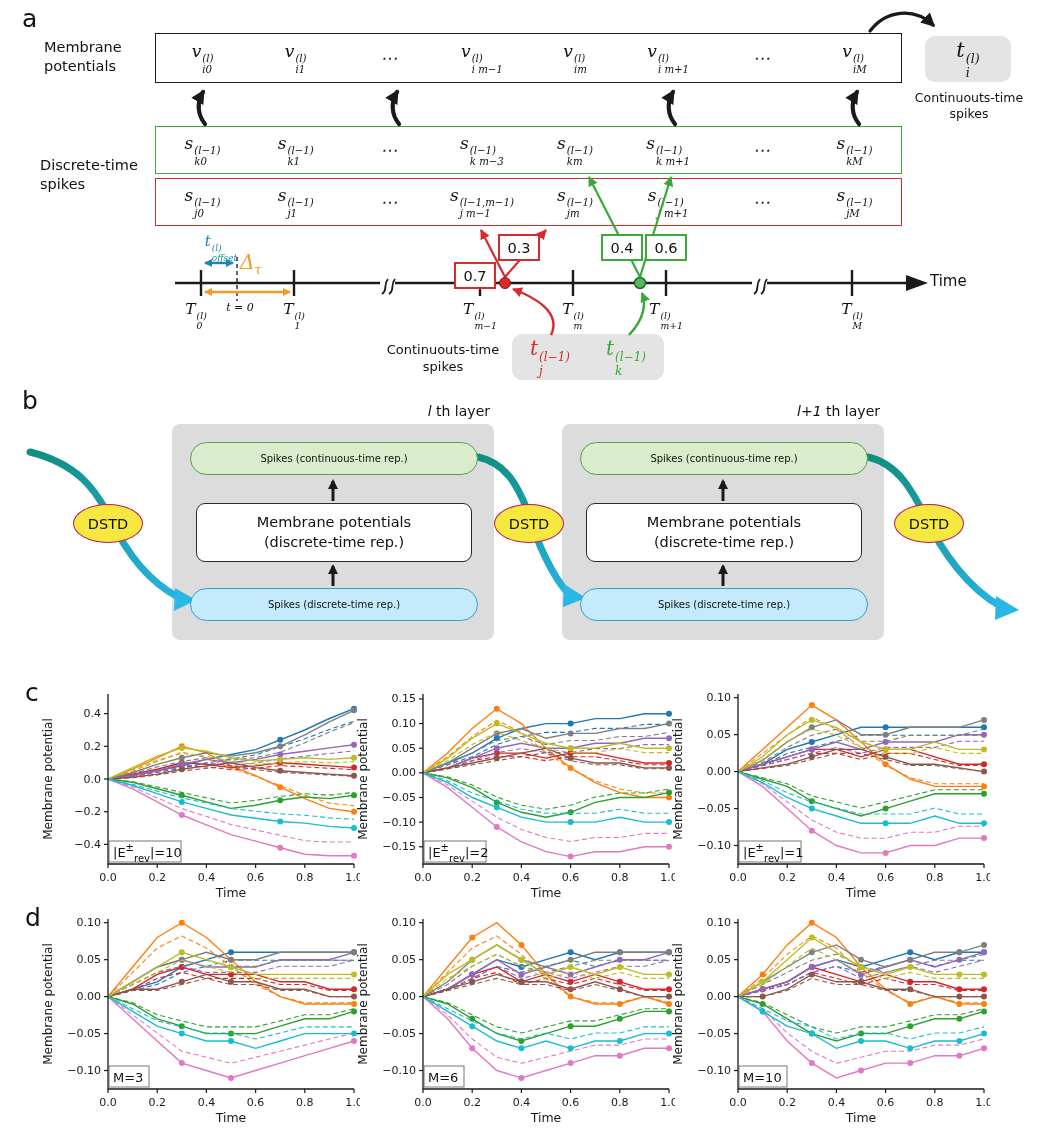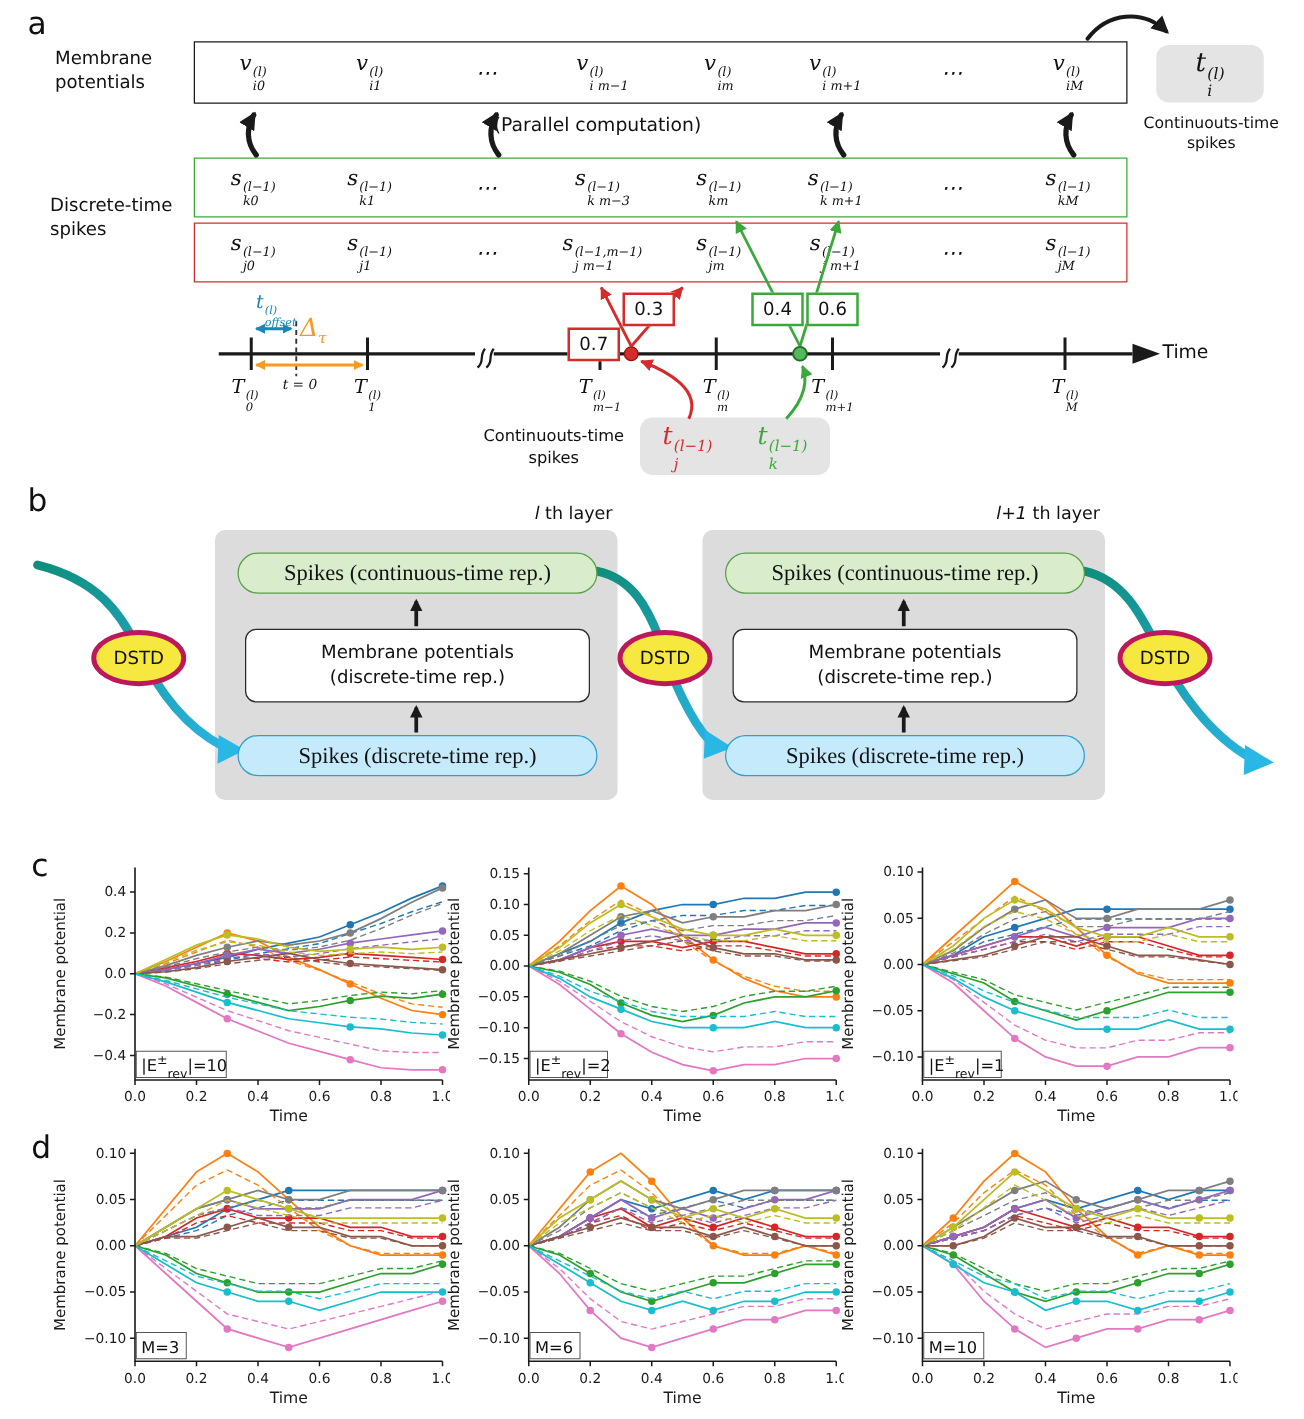--- a/index.html
+++ b/index.html
@@ -13,25 +13,25 @@
   .rowbox .cell{flex:1;text-align:center;white-space:nowrap;font-size:17px;}
   .math{font-family:"DejaVu Serif","Liberation Serif",serif;font-style:italic;}
   .math .msc{display:inline-flex;flex-direction:column;align-items:flex-start;
              font-size:0.60em;line-height:1.12;vertical-align:-0.5em;margin-left:1px;}
   .math sub,.math sup{font-size:0.62em;}
   .graybox{background:#e4e4e4;border-radius:10px;display:flex;align-items:center;justify-content:center;}
   .wbox{position:absolute;width:38px;height:23px;display:flex;align-items:center;justify-content:center;
         font-size:14.5px;background:#fff;z-index:4;font-family:"DejaVu Sans",sans-serif;}
   .layer-rect{position:absolute;background:#dcdcdc;border-radius:8px;z-index:2;}
   .pill{position:absolute;display:flex;align-items:center;justify-content:center;
-        font-size:18px;border-radius:17px;z-index:4;font-family:Liberation Serif, serif;}
+        font-size:10px;border-radius:17px;z-index:4;}
   .whitebox{position:absolute;background:#fff;border:1.6px solid #2a2a2a;border-radius:9px;
         display:flex;flex-direction:column;align-items:center;justify-content:center;
         font-size:14.5px;line-height:1.35;z-index:2;}
-  .dstd{position:absolute;background:#f6e83e;border:4px solid #be185d;border-radius:50%;
+  .dstd{position:absolute;background:#f6e83e;border:1px solid #be185d;border-radius:50%;
         display:flex;align-items:center;justify-content:center;font-size:14.5px;z-index:4;}
   .layerlabel{position:absolute;font-size:14px;text-align:right;z-index:2;}
   .it{font-style:italic;}
   .chart{position:absolute;width:322px;height:218px;z-index:2;}
   #svg-over{position:absolute;left:0;top:0;z-index:3;pointer-events:none;}
 </style>
 </head>
 <body>
 
 <div id="fig">
@@ -76,21 +76,20 @@
     <span class="math" style="font-size:21px;"><span>t</span><span class="msc">
           <span>(l)</span>
           <span>i</span>
         </span></span>
   </div>
   <div class="abs smallcap" style="left:905px;top:90px;width:128px;">
     <div>Continuouts-time</div>
     <div>spikes</div>
   </div>
 
-  <div class="abs cap" style="left:395px;top:91px;width:250px;font-size:15px;">(Parallel computation)</div>
 
   <div class="abs cap" style="left:40px;top:156px;width:112px;">
     <div>Discrete-time</div>
     <div>spikes</div>
   </div>
 
   <div class="rowbox" style="left:155px;top:126px;width:745px;height:46px;border:1.6px solid #3aa93a;">
     <div class="cell math"><span>s</span><span class="msc">
           <span>(l−1)</span>
           <span>k0</span>

